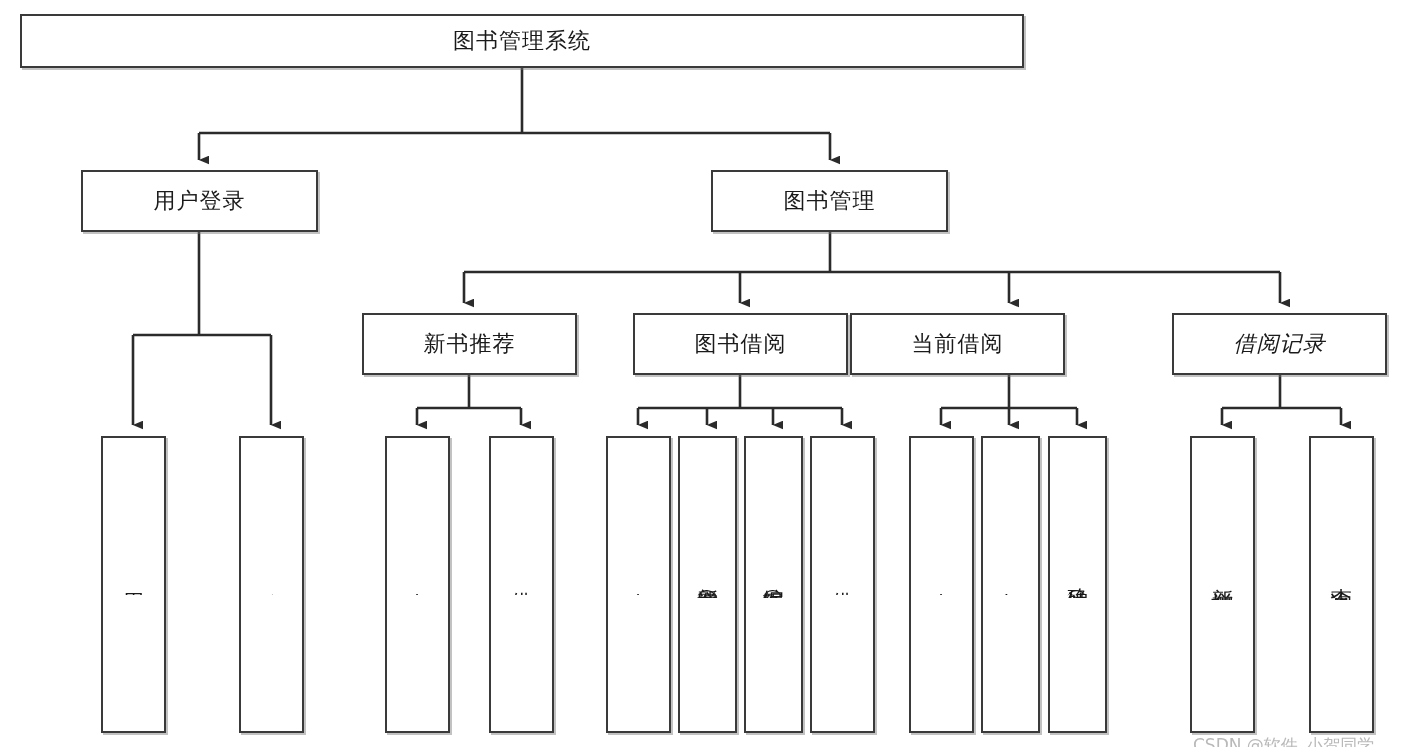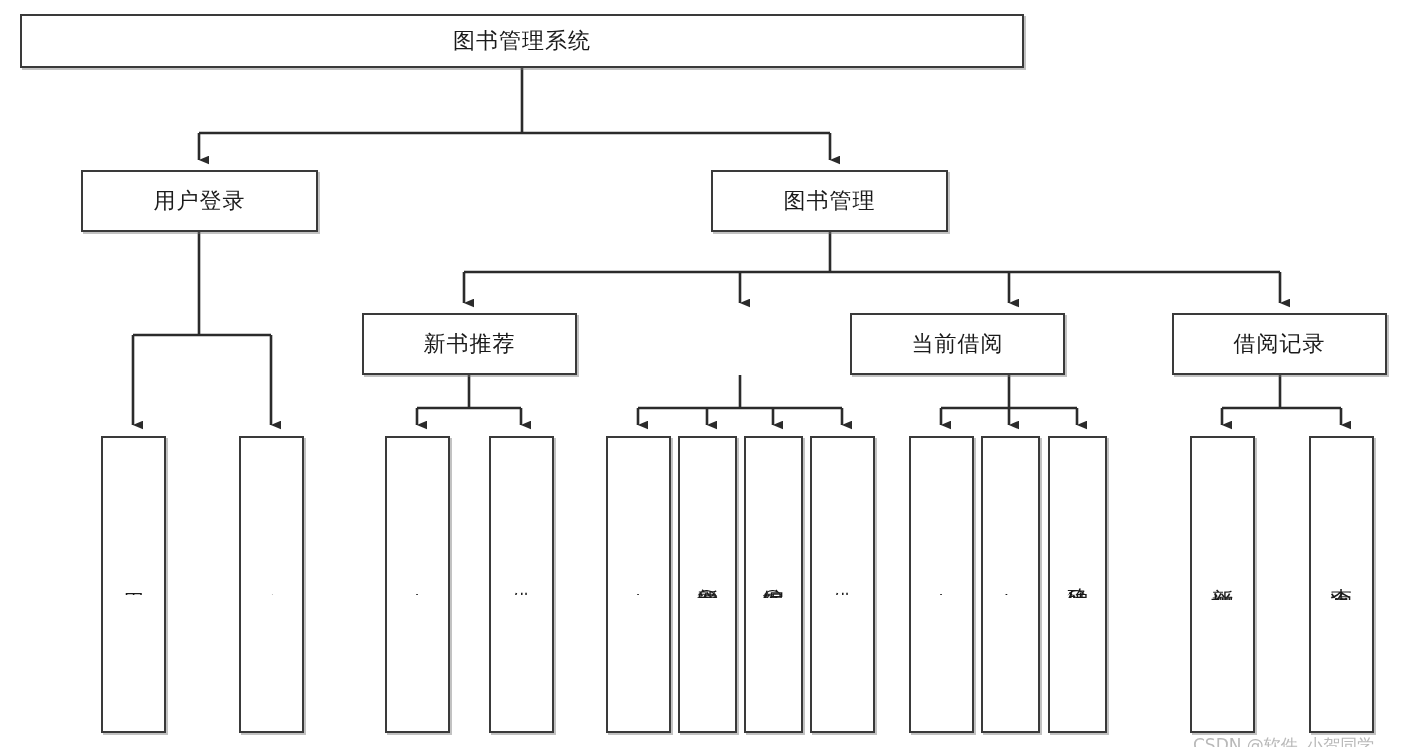--- a/index.html
+++ b/index.html
@@ -135,24 +135,27 @@
   <div class="node h" style="left:81px; top:170px; width:237px; height:62px;">
     <span class="label">用户登录</span>
   </div>
   <div class="node h" style="left:711px; top:170px; width:237px; height:62px;">
     <span class="label">图书管理</span>
   </div>
 
   <div class="node h" style="left:362px; top:313px; width:215px; height:62px;">
     <span class="label">新书推荐</span>
   </div>
+  <div class="node h" style="left:633px; top:313px; width:215px; height:62px;">
+    <span class="label">图书借阅</span>
+  </div>
   <div class="node h" style="left:850px; top:313px; width:215px; height:62px;">
     <span class="label">当前借阅</span>
   </div>
-  <div class="node h" style="left:1172px; top:313px; width:215px; height:62px;">
+  <div class="node h" style="left:1172px; top:313px; width:215px; height:62px;font-style:italic;">
     <span class="label">借阅记录</span>
   </div>
 
   <div class="node v" style="left:101px; top:436px; width:65px; height:297px;">
     <span class="label">用户登录</span>
   </div>
   <div class="node v" style="left:239px; top:436px; width:65px; height:297px;">
     <span class="label">注销登录</span>
   </div>
 

